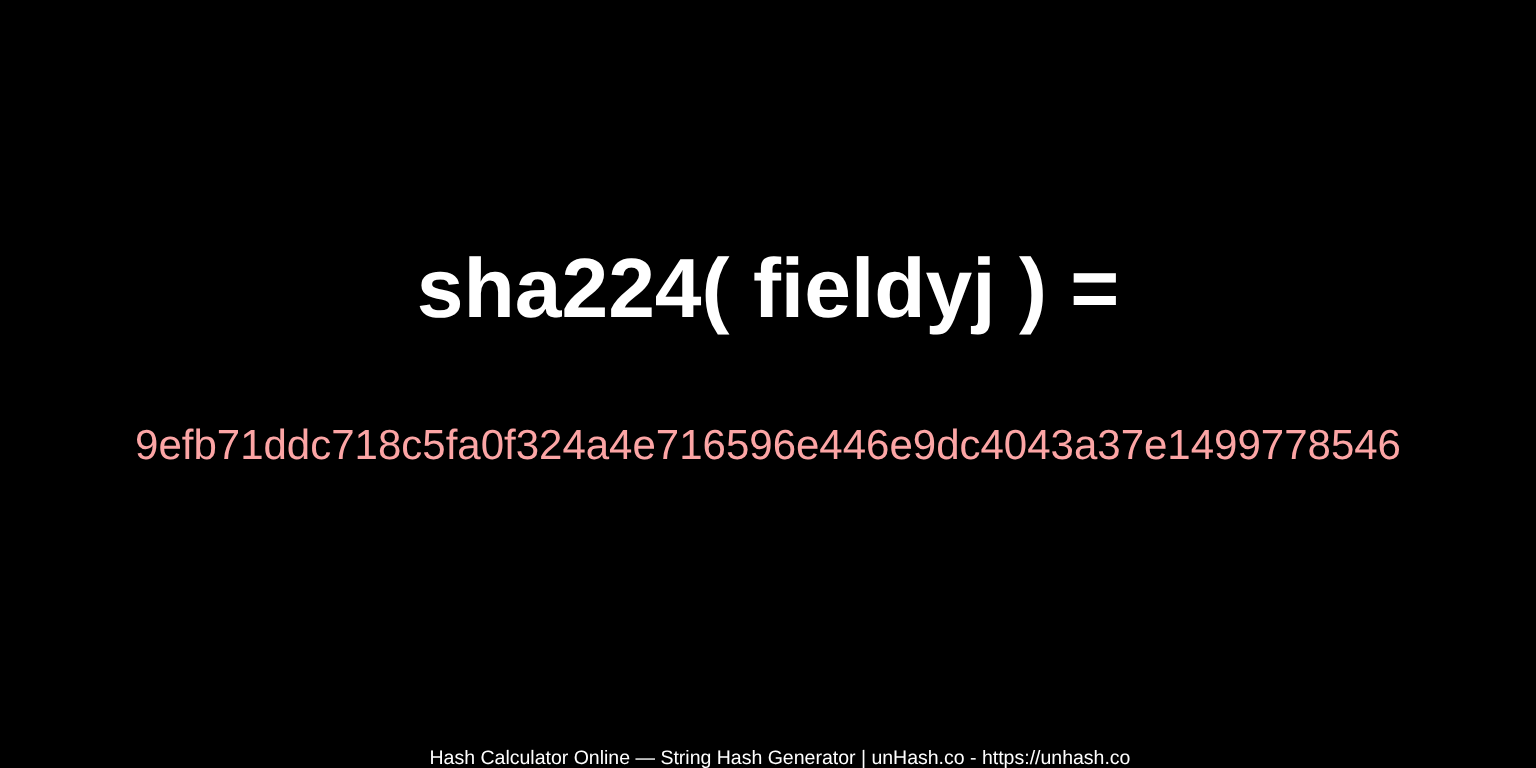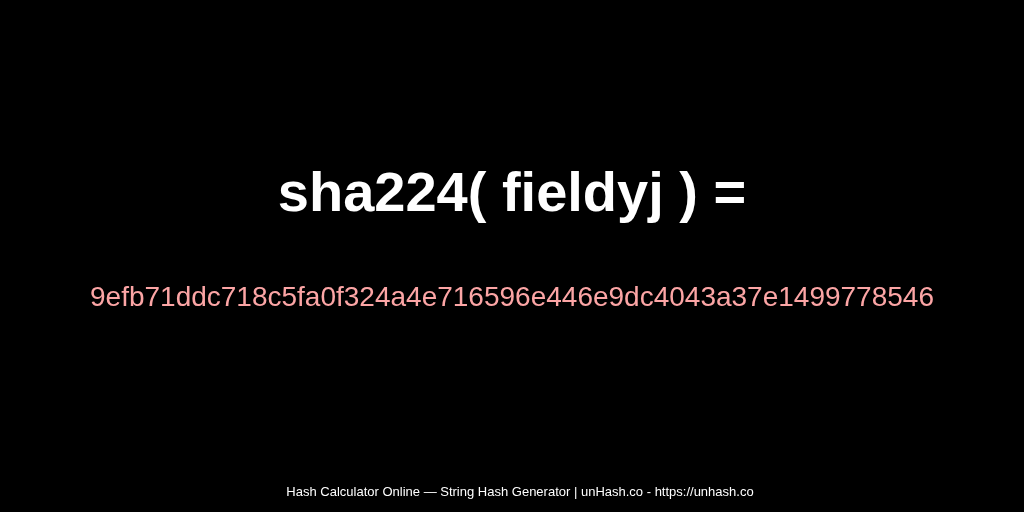--- a/index.html
+++ b/index.html
@@ -41,21 +41,21 @@
       font-family: Arial, Helvetica, sans-serif;
     }
     .footer {
       position: absolute;
       bottom: 0;
       left: 16px;
       right: 0;
       height: 28px;
       display: flex;
       justify-content: center;
-      align-items: flex-start;
+      align-items: flex-end;
       font-size: 13px;
       color: #ffffff;
     }
     .footer-text {
       white-space: pre;
     }
   </style>
 </head>
 <body>
 

